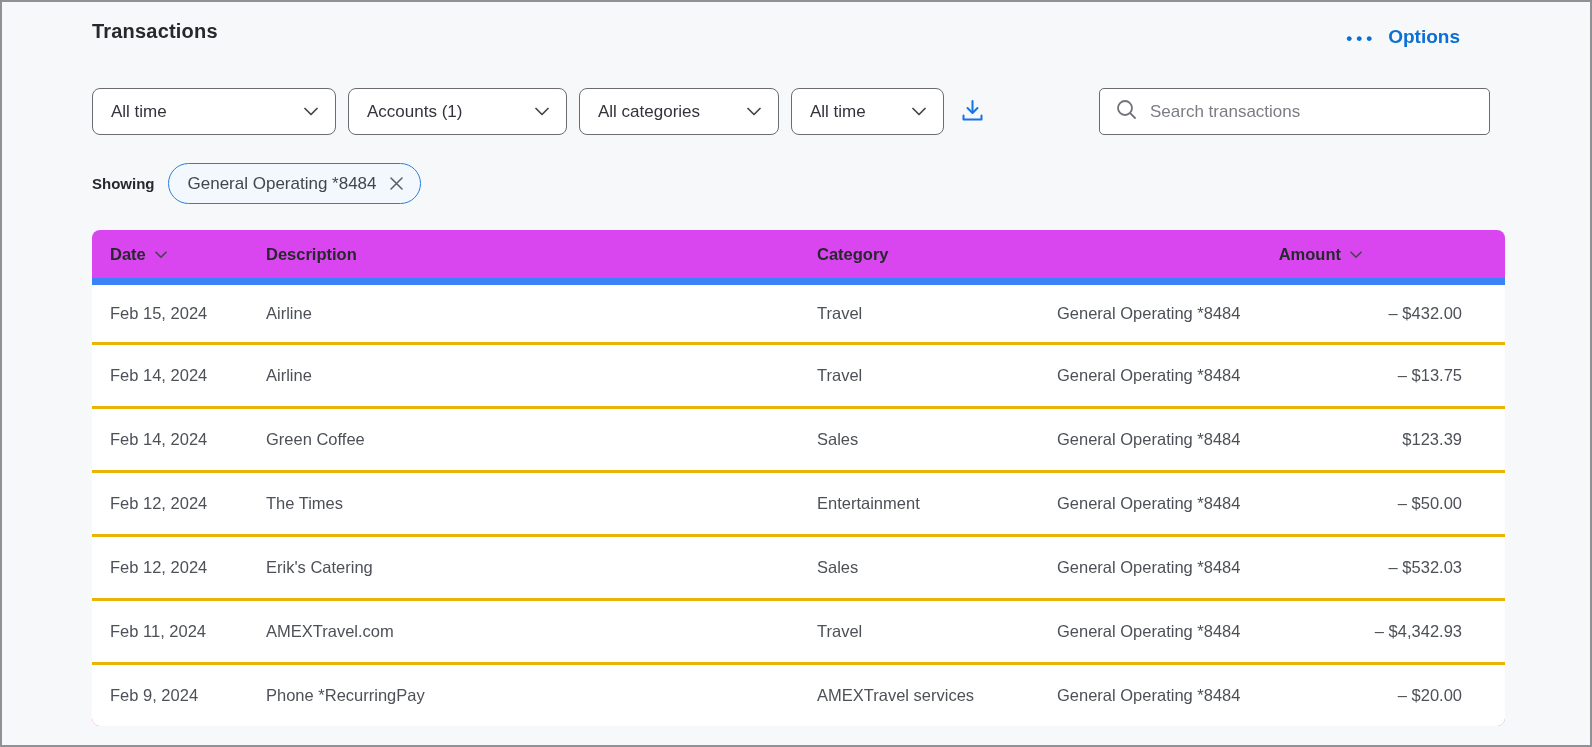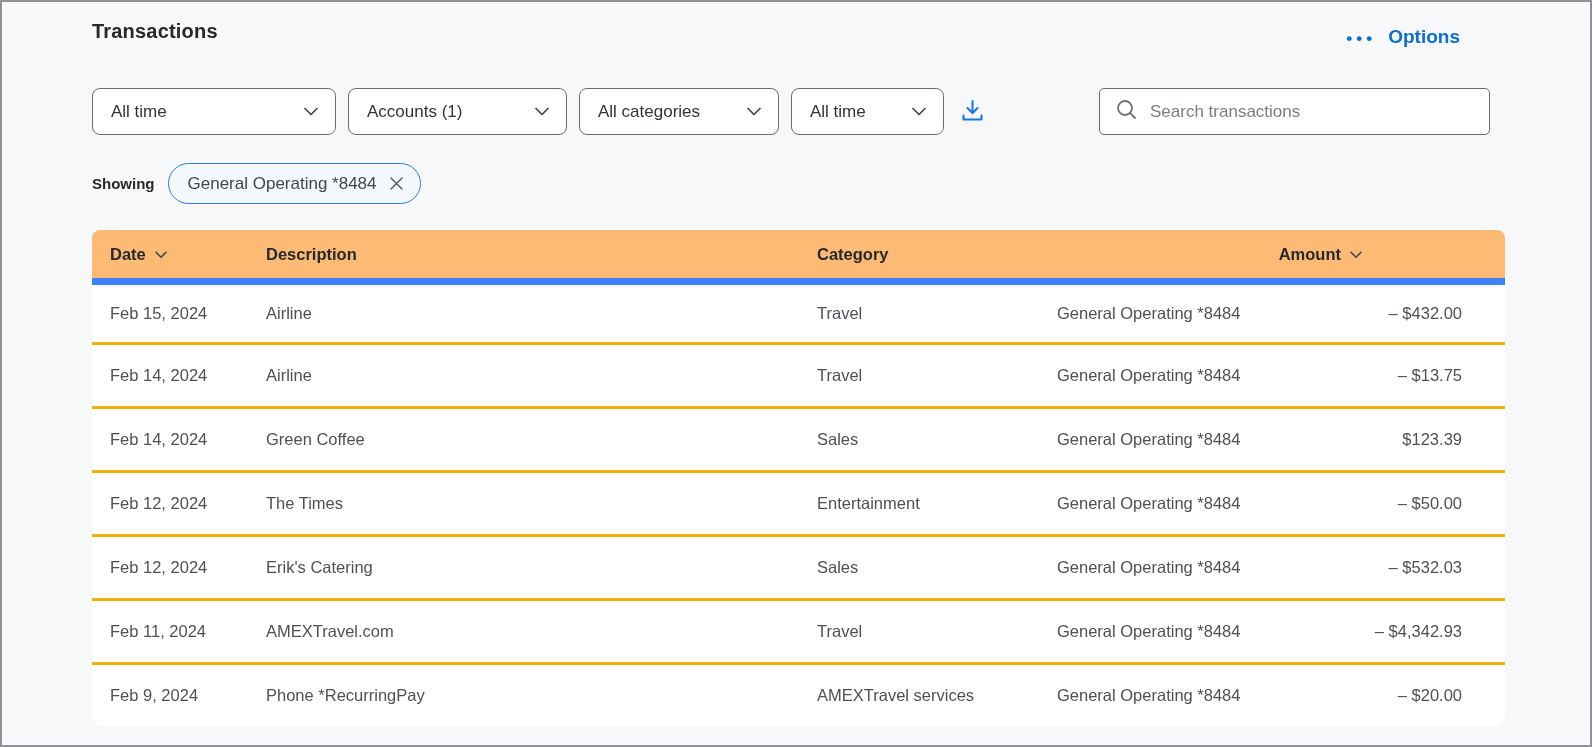--- a/index.html
+++ b/index.html
@@ -134,21 +134,21 @@
     font-size: 17px;
     color: #43464c;
     cursor: pointer;
   }
   .chip .chip-x { margin-left: 12px; color: #5a5d63; display: flex; cursor: pointer; }
 
   
   .table-panel {
     width: 1413px;
     margin: 26px 0 0 90px;
-    background: #fdba74;
+    background: #d946ef;
     border-radius: 8px;
   }
   .trow {
     display: grid;
     grid-template-columns: 156px 551px 240px 305px 1fr;
     align-items: center;
     padding: 0 43px 0 18px;
   }
   .thead {
     height: 48px;

